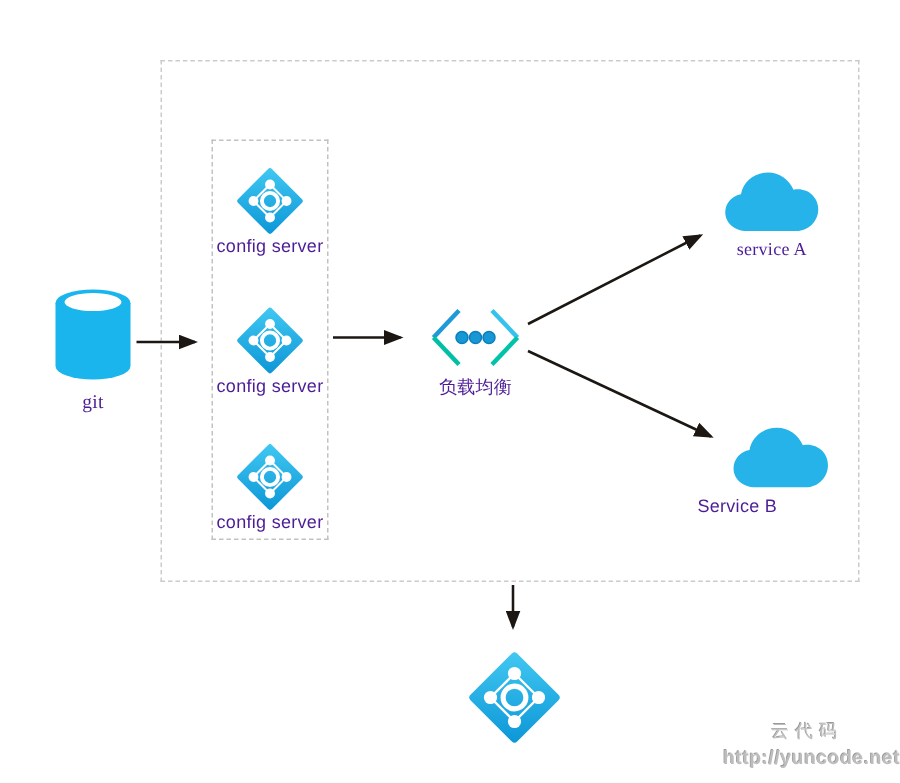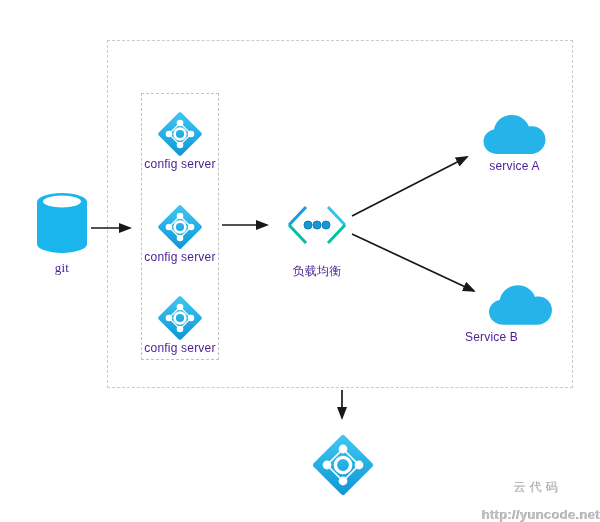--- a/index.html
+++ b/index.html
@@ -20,21 +20,21 @@
   .label{
     position:absolute;text-align:center;font-size:12px;line-height:14px;
     color:#4c1d95;letter-spacing:0.2px;white-space:nowrap;
   }
   .label.big{font-size:13px;font-family:Liberation Serif, serif;}
   .watermark{
     position:absolute;left:482px;top:477px;width:112px;text-align:center;
     color:#bdbdbd;text-shadow:0.5px 0.5px 0 #ffffff,-0.5px -0.5px 0 #9a9a9a;
   }
   .watermark .brand{font-size:12px;letter-spacing:4px;line-height:20px;}
-  .watermark .url{font-size:13px;font-weight:bold;line-height:16px;letter-spacing:0.3px;margin-top:10px;}
+  .watermark .url{font-size:13px;font-weight:bold;line-height:16px;letter-spacing:0.3px;}
 </style>
 </head>
 <body>
 
 <div class="stage">
 
   <div class="outer-box"></div>
   <div class="inner-box"></div>
 
   <svg class="arrow-layer" width="600" height="522" viewBox="0 0 600 522">
@@ -120,28 +120,28 @@
     <svg width="62" height="40" viewBox="0 0 62 40">
       <path d="M20 2 L3 20" stroke="#1f9ad8" stroke-width="3" fill="none"></path>
       <path d="M3 20 L20 38" stroke="#00bfa4" stroke-width="3" fill="none"></path>
       <path d="M42 2 L59 20" stroke="#35c3ee" stroke-width="3" fill="none"></path>
       <path d="M59 20 L42 38" stroke="#00c3a8" stroke-width="3" fill="none"></path>
       <circle cx="22" cy="20" r="4" fill="#1797d4" stroke="#0b7fbd" stroke-width="1"></circle>
       <circle cx="31" cy="20" r="4" fill="#1797d4" stroke="#0b7fbd" stroke-width="1"></circle>
       <circle cx="40" cy="20" r="4" fill="#1797d4" stroke="#0b7fbd" stroke-width="1"></circle>
     </svg>
   </div>
-  <div class="label" style="left:280px;top:264px;width:74px;">负载均衡</div>
+  <div class="label" style="left:280px;top:251px;width:74px;">负载均衡</div>
 
   <div class="node" style="left:481px;top:111px;">
     <svg width="67" height="46" viewBox="0 0 66 46">
       <path d="M16.5,43 C8,43 2,37.5 2,30.5 C2,24.5 6.5,19.5 12.5,18.5 C14,10 21.5,4 30.5,4 C38,4 44.5,8.5 47.5,15.5 C48.5,15.3 49.5,15.2 50.5,15.2 C58,15.2 64,21 64,28.5 C64,36.5 57.5,43 49.5,43 Z" fill="#25b3e9"></path>
     </svg>
   </div>
-  <div class="label" style="left:481px;top:159px;width:67px;">service A</div>
+  <div class="label" style="left:481px;top:159px;width:67px;font-family:Liberation Serif, serif;">service A</div>
 
   <div class="node" style="left:487px;top:281px;">
     <svg width="67" height="47" viewBox="0 0 66 46">
       <path d="M16.5,43 C8,43 2,37.5 2,30.5 C2,24.5 6.5,19.5 12.5,18.5 C14,10 21.5,4 30.5,4 C38,4 44.5,8.5 47.5,15.5 C48.5,15.3 49.5,15.2 50.5,15.2 C58,15.2 64,21 64,28.5 C64,36.5 57.5,43 49.5,43 Z" fill="#25b3e9"></path>
     </svg>
   </div>
   <div class="label" style="left:458px;top:330px;width:67px;">Service B</div>
 
   <div class="node" style="left:310px;top:432px;">
     <svg width="66" height="66" viewBox="0 0 66 66">

